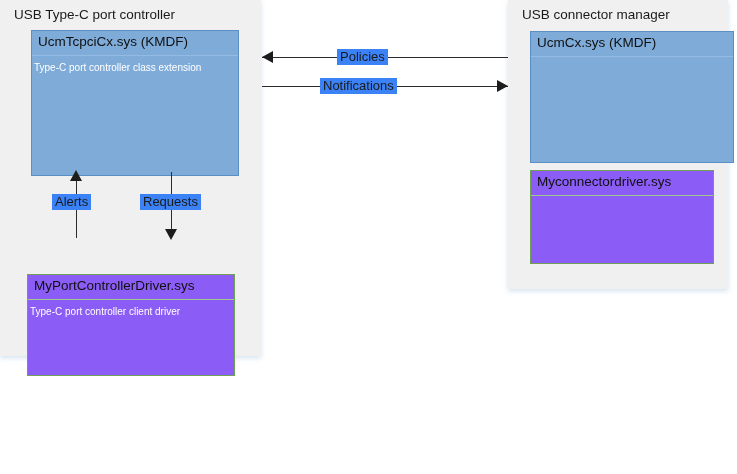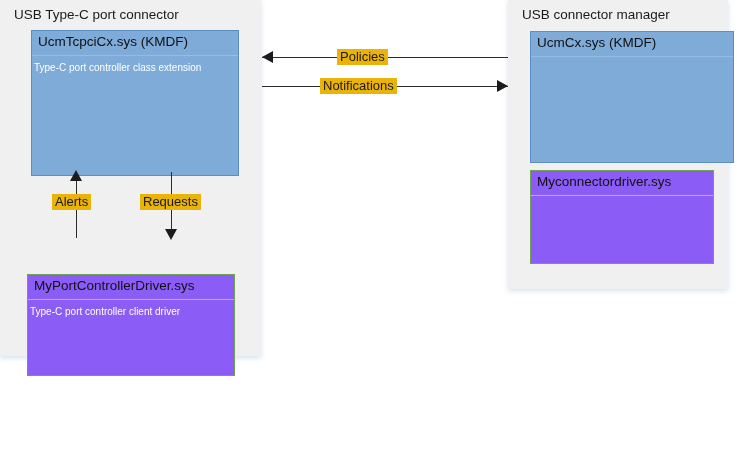--- a/index.html
+++ b/index.html
@@ -126,21 +126,21 @@
     border-right: 6px solid transparent;
     border-bottom: 11px solid #1c1c1c;
   }
   .arrow-down {
     border-left: 6px solid transparent;
     border-right: 6px solid transparent;
     border-top: 11px solid #1c1c1c;
   }
   .conn-label {
     position: absolute;
-    background: #eab308;
+    background: #3b82f6;
     font-size: 13px;
     color: #1a1a1a;
     line-height: 1.1;
     padding: 1px 3px;
     white-space: nowrap;
   }
 
   #line-policies { left: 262px; top: 57px; width: 246px; }
   #arrowhead-policies { left: 262px; top: 51px; }
   #label-policies { left: 337px; top: 49px; }
@@ -184,21 +184,21 @@
     color: #1a1a1a;
     padding-right: 2px;
   }
 </style>
 </head>
 <body>
 
 <div id="canvas">
 
   <div class="panel" id="panel-port-controller">
-    <div class="panel-title">USB Type-C port connector</div>
+    <div class="panel-title">USB Type-C port controller</div>
   </div>
 
   <div class="box blue" id="box-ucmtcpcicx">
     <div class="box-header">UcmTcpciCx.sys (KMDF)</div>
     <div class="box-body">Type-C port controller class extension</div>
   </div>
 
   <div class="box green" id="box-myportcontrollerdriver">
     <div class="box-header">MyPortControllerDriver.sys</div>
     <div class="box-body">Type-C port controller client driver</div>

